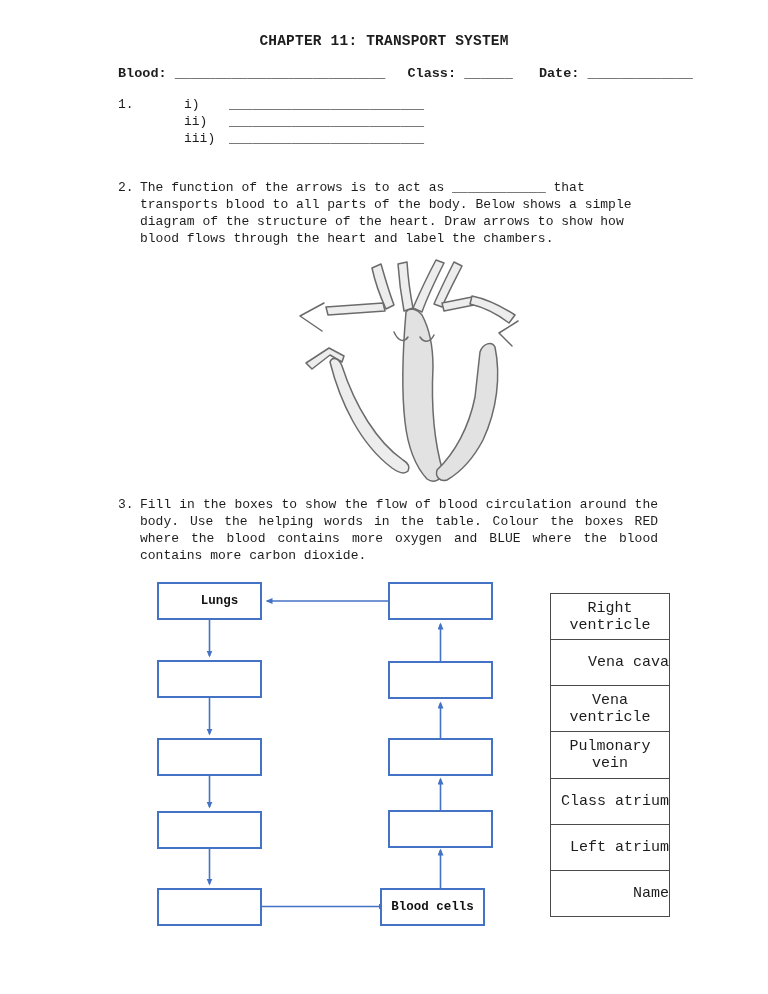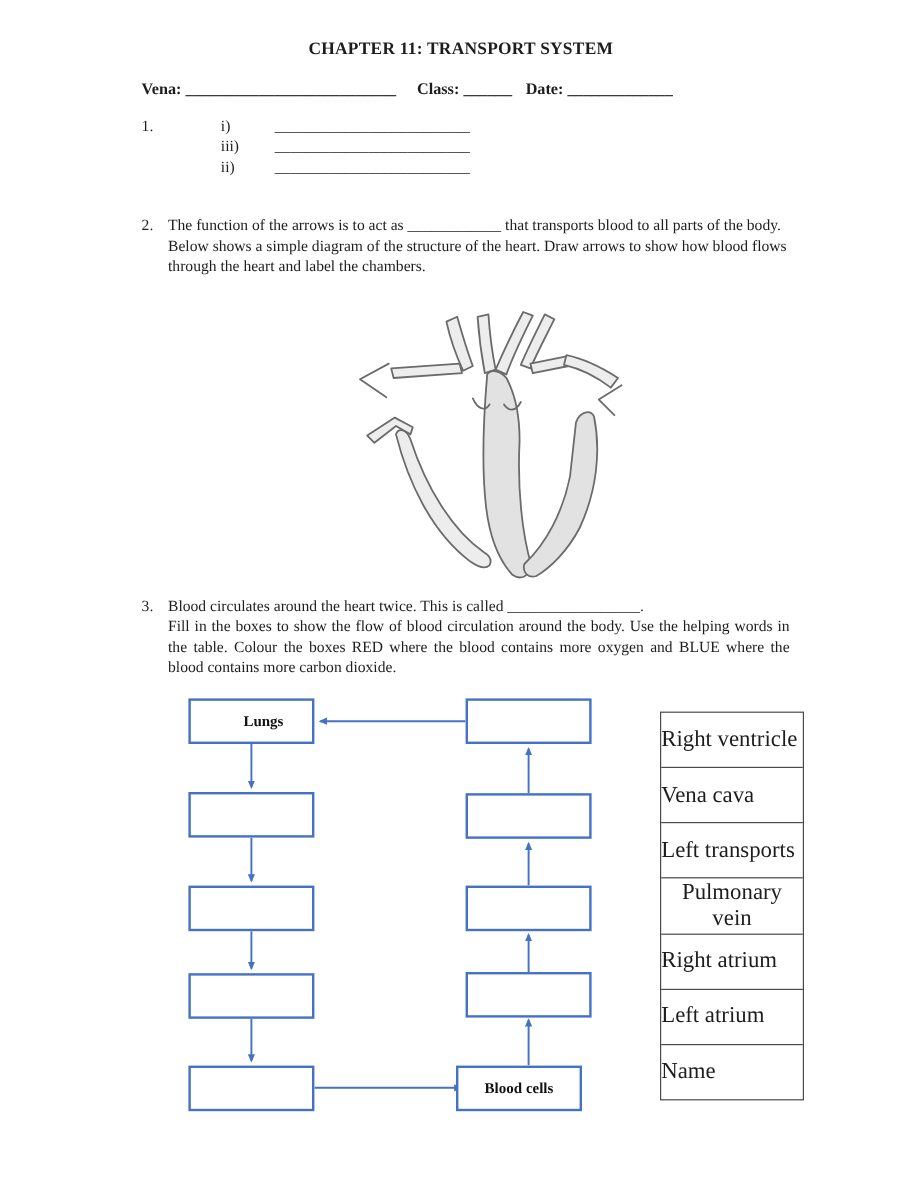--- a/index.html
+++ b/index.html
@@ -1,28 +1,28 @@
 <!DOCTYPE html>
 <html><head>
 <meta charset="utf-8">
 <style>
   html,body{margin:0;padding:0;background:#ffffff;}
   .page{
     position:relative;width:768px;height:928px;background:#ffffff;
-    font-family:Liberation Serif, serif;color:#1d1d1d;overflow:hidden;
+    font-family:Liberation Mono, monospace;color:#1d1d1d;overflow:hidden;
   }
   .title{
     position:absolute;top:33px;left:0;width:100%;margin:0;text-align:center;
     font-size:14.5px;font-weight:bold;letter-spacing:.2px;
   }
   .id-row{
     position:absolute;top:66px;left:118px;font-size:13.5px;font-weight:bold;white-space:nowrap;
   }
   .id-row .gap-class{margin-left:14px;}
-  .id-row .gap-date{margin-left:8px;}
+  .id-row .gap-date{margin-left:18px;}
   .question{position:absolute;left:118px;width:540px;font-size:13px;line-height:17px;}
   .qnum{position:absolute;left:0;top:0;}
   .qbody{margin-left:22px;}
   .q1-item{white-space:nowrap;padding-left:44px;}
   .q1-item .roman{display:inline-block;width:45px;}
   .blank{white-space:nowrap;}
   .just{text-align:justify;}
   .heart{position:absolute;left:286px;top:252px;width:238px;height:246px;}
   .flow{position:absolute;left:0;top:575px;width:768px;height:375px;}
   .arrows{position:absolute;left:0;top:0;width:768px;height:375px;}
@@ -31,53 +31,53 @@
     border:2px solid #4472c4;background:#ffffff;
     display:flex;align-items:center;justify-content:center;
     font-size:12.5px;font-weight:bold;color:#111111;
   }
   .words-table{
     position:absolute;left:550px;top:18px;width:120px;height:324px;box-sizing:border-box;
     border:1.2px solid #4a4a4a;background:#ffffff;
     display:flex;flex-direction:column;
   }
   .wcell{
-    flex:1;display:flex;align-items:center;justify-content:flex-start;
-    text-align:center;font-size:19px;border-bottom:1.2px solid #4a4a4a;
+    flex:1;display:flex;align-items:center;justify-content:flex-end;
+    text-align:center;font-size:15px;border-bottom:1.2px solid #4a4a4a;
   }
   .wcell:last-child{border-bottom:none;}
   .wcell .narrow{display:inline-block;width:80px;}
 </style>
 </head>
 <body>
 
 <div class="page">
 
   <h1 class="title">CHAPTER 11: TRANSPORT SYSTEM</h1>
 
   <div class="id-row">
-    <span>Vena:</span>
+    <span>Blood:</span>
     <span class="blank">__________________________</span>
     <span class="gap-class">Class:</span>
     <span class="blank">______</span>
     <span class="gap-date">Date:</span>
     <span class="blank">_____________</span>
   </div>
 
   <div class="question" style="top:96px;">
     <span class="qnum">1.</span>
     <div class="qbody">
       <div class="q1-item">
         <span class="roman">i)</span><span class="blank">_________________________</span>
       </div>
       <div class="q1-item">
-        <span class="roman">iii)</span><span class="blank">_________________________</span>
+        <span class="roman">ii)</span><span class="blank">_________________________</span>
       </div>
       <div class="q1-item">
-        <span class="roman">ii)</span><span class="blank">_________________________</span>
+        <span class="roman">iii)</span><span class="blank">_________________________</span>
       </div>
     </div>
   </div>
 
   <div class="question" style="top:179px;">
     <span class="qnum">2.</span>
     <div class="qbody">
       <span>The function of the arrows is to act as</span>
       <span class="blank">____________</span>
       <span>that transports blood to all parts of the body. Below shows a simple diagram of the structure of the heart. Draw arrows to show how blood flows through the heart and label the chambers.</span>
@@ -106,24 +106,20 @@
         <polyline points="232,69 213,81 226,94"></polyline>
         <path d="M108,80 C112,89 118,91 122,85"></path>
         <path d="M134,85 C138,91 144,91 148,83"></path>
       </g>
     </svg>
   </div>
 
   <div class="question" style="top:496px;">
     <span class="qnum">3.</span>
     <div class="qbody">
-      <div>
-        <span>Blood circulates around the heart twice. This is called</span>
-        <span class="blank">_________________</span><span>.</span>
-      </div>
       <div class="just">Fill in the boxes to show the flow of blood circulation around the body. Use the helping words in the table. Colour the boxes RED where the blood contains more oxygen and BLUE where the blood contains more carbon dioxide.</div>
     </div>
   </div>
 
   <div class="flow">
     <svg class="arrows" viewBox="0 0 768 375" xmlns="http://www.w3.org/2000/svg">
       <defs>
         <marker id="ah" markerWidth="8" markerHeight="8" refX="5.5" refY="3" orient="auto" markerUnits="userSpaceOnUse">
           <path d="M0,0 L7,3 L0,6 Z" fill="#4472c4"></path>
         </marker>
@@ -155,27 +151,27 @@
     <div class="fb" style="left:380px;top:313px;">Blood cells</div>
 
     <div class="words-table">
       <div class="wcell">
           <span>Right ventricle</span>
         </div>
       <div class="wcell">
           <span>Vena cava</span>
         </div>
       <div class="wcell">
-          <span>Left transports</span>
+          <span>Vena ventricle</span>
         </div>
       <div class="wcell">
           <span>Pulmonary vein</span>
         </div>
       <div class="wcell">
-          <span>Right atrium</span>
+          <span>Class atrium</span>
         </div>
       <div class="wcell">
           <span>Left atrium</span>
         </div>
       <div class="wcell">
           <span>Name</span>
         </div>
     </div>
   </div>
 

